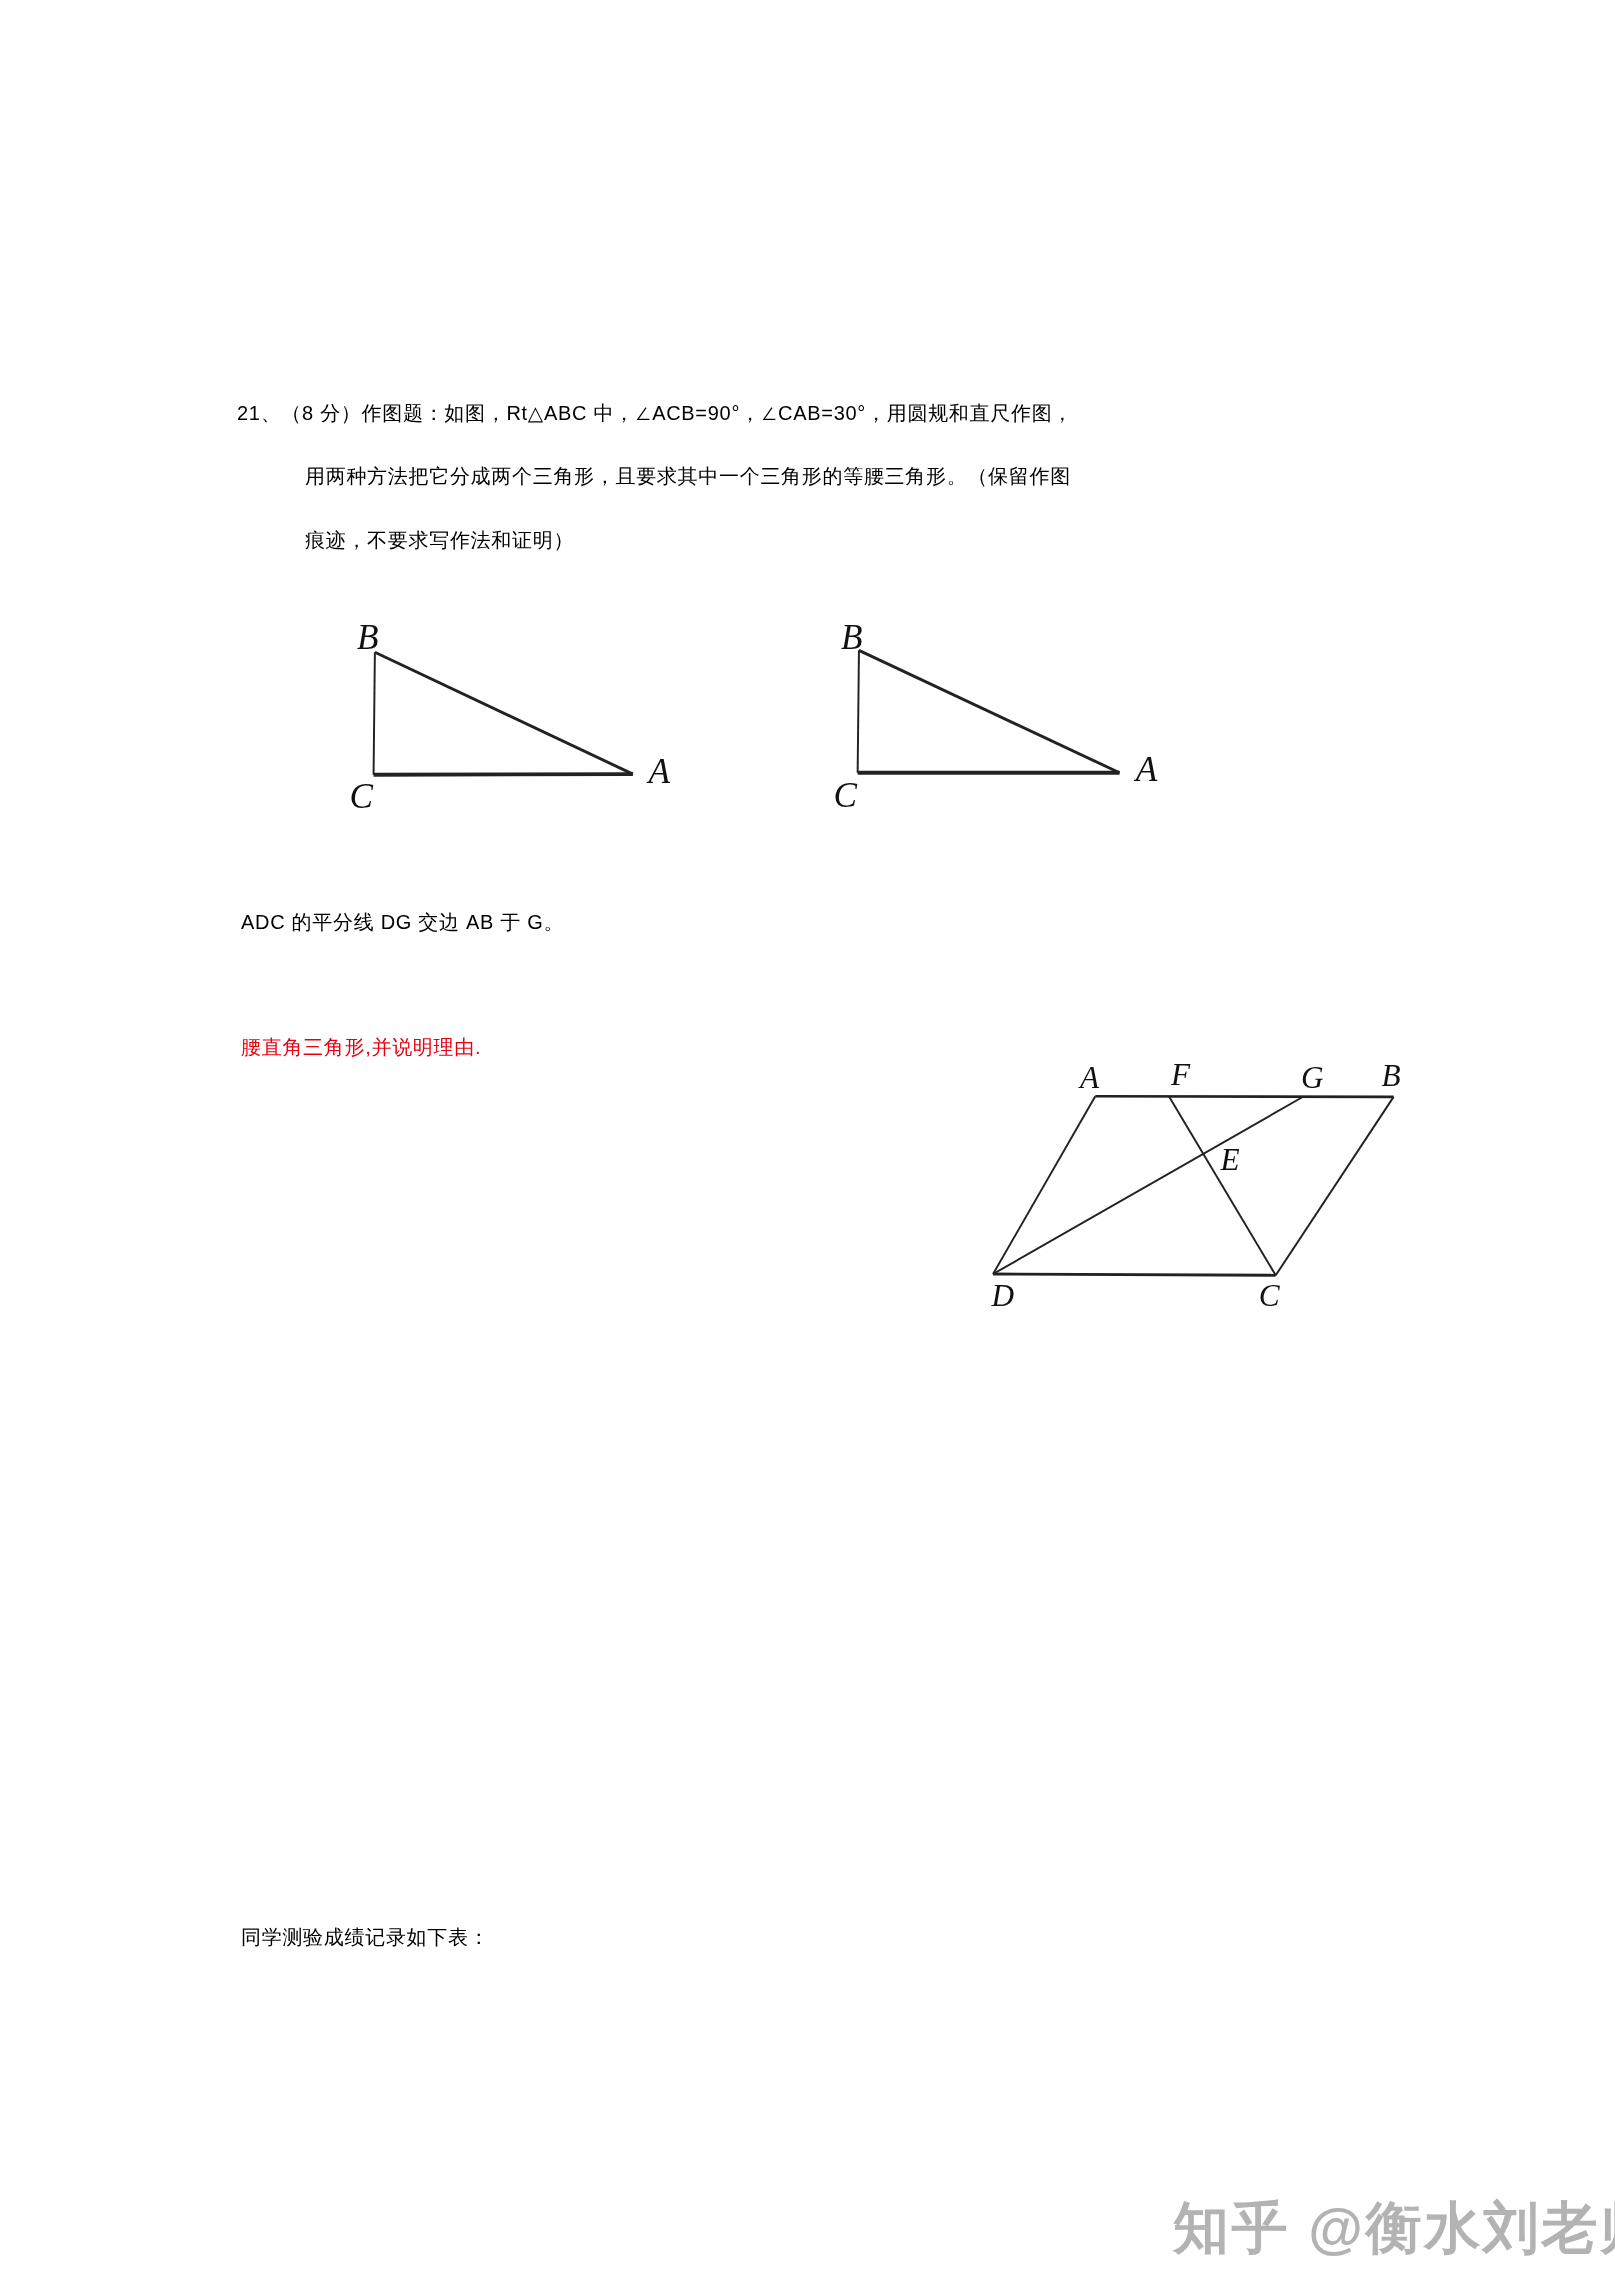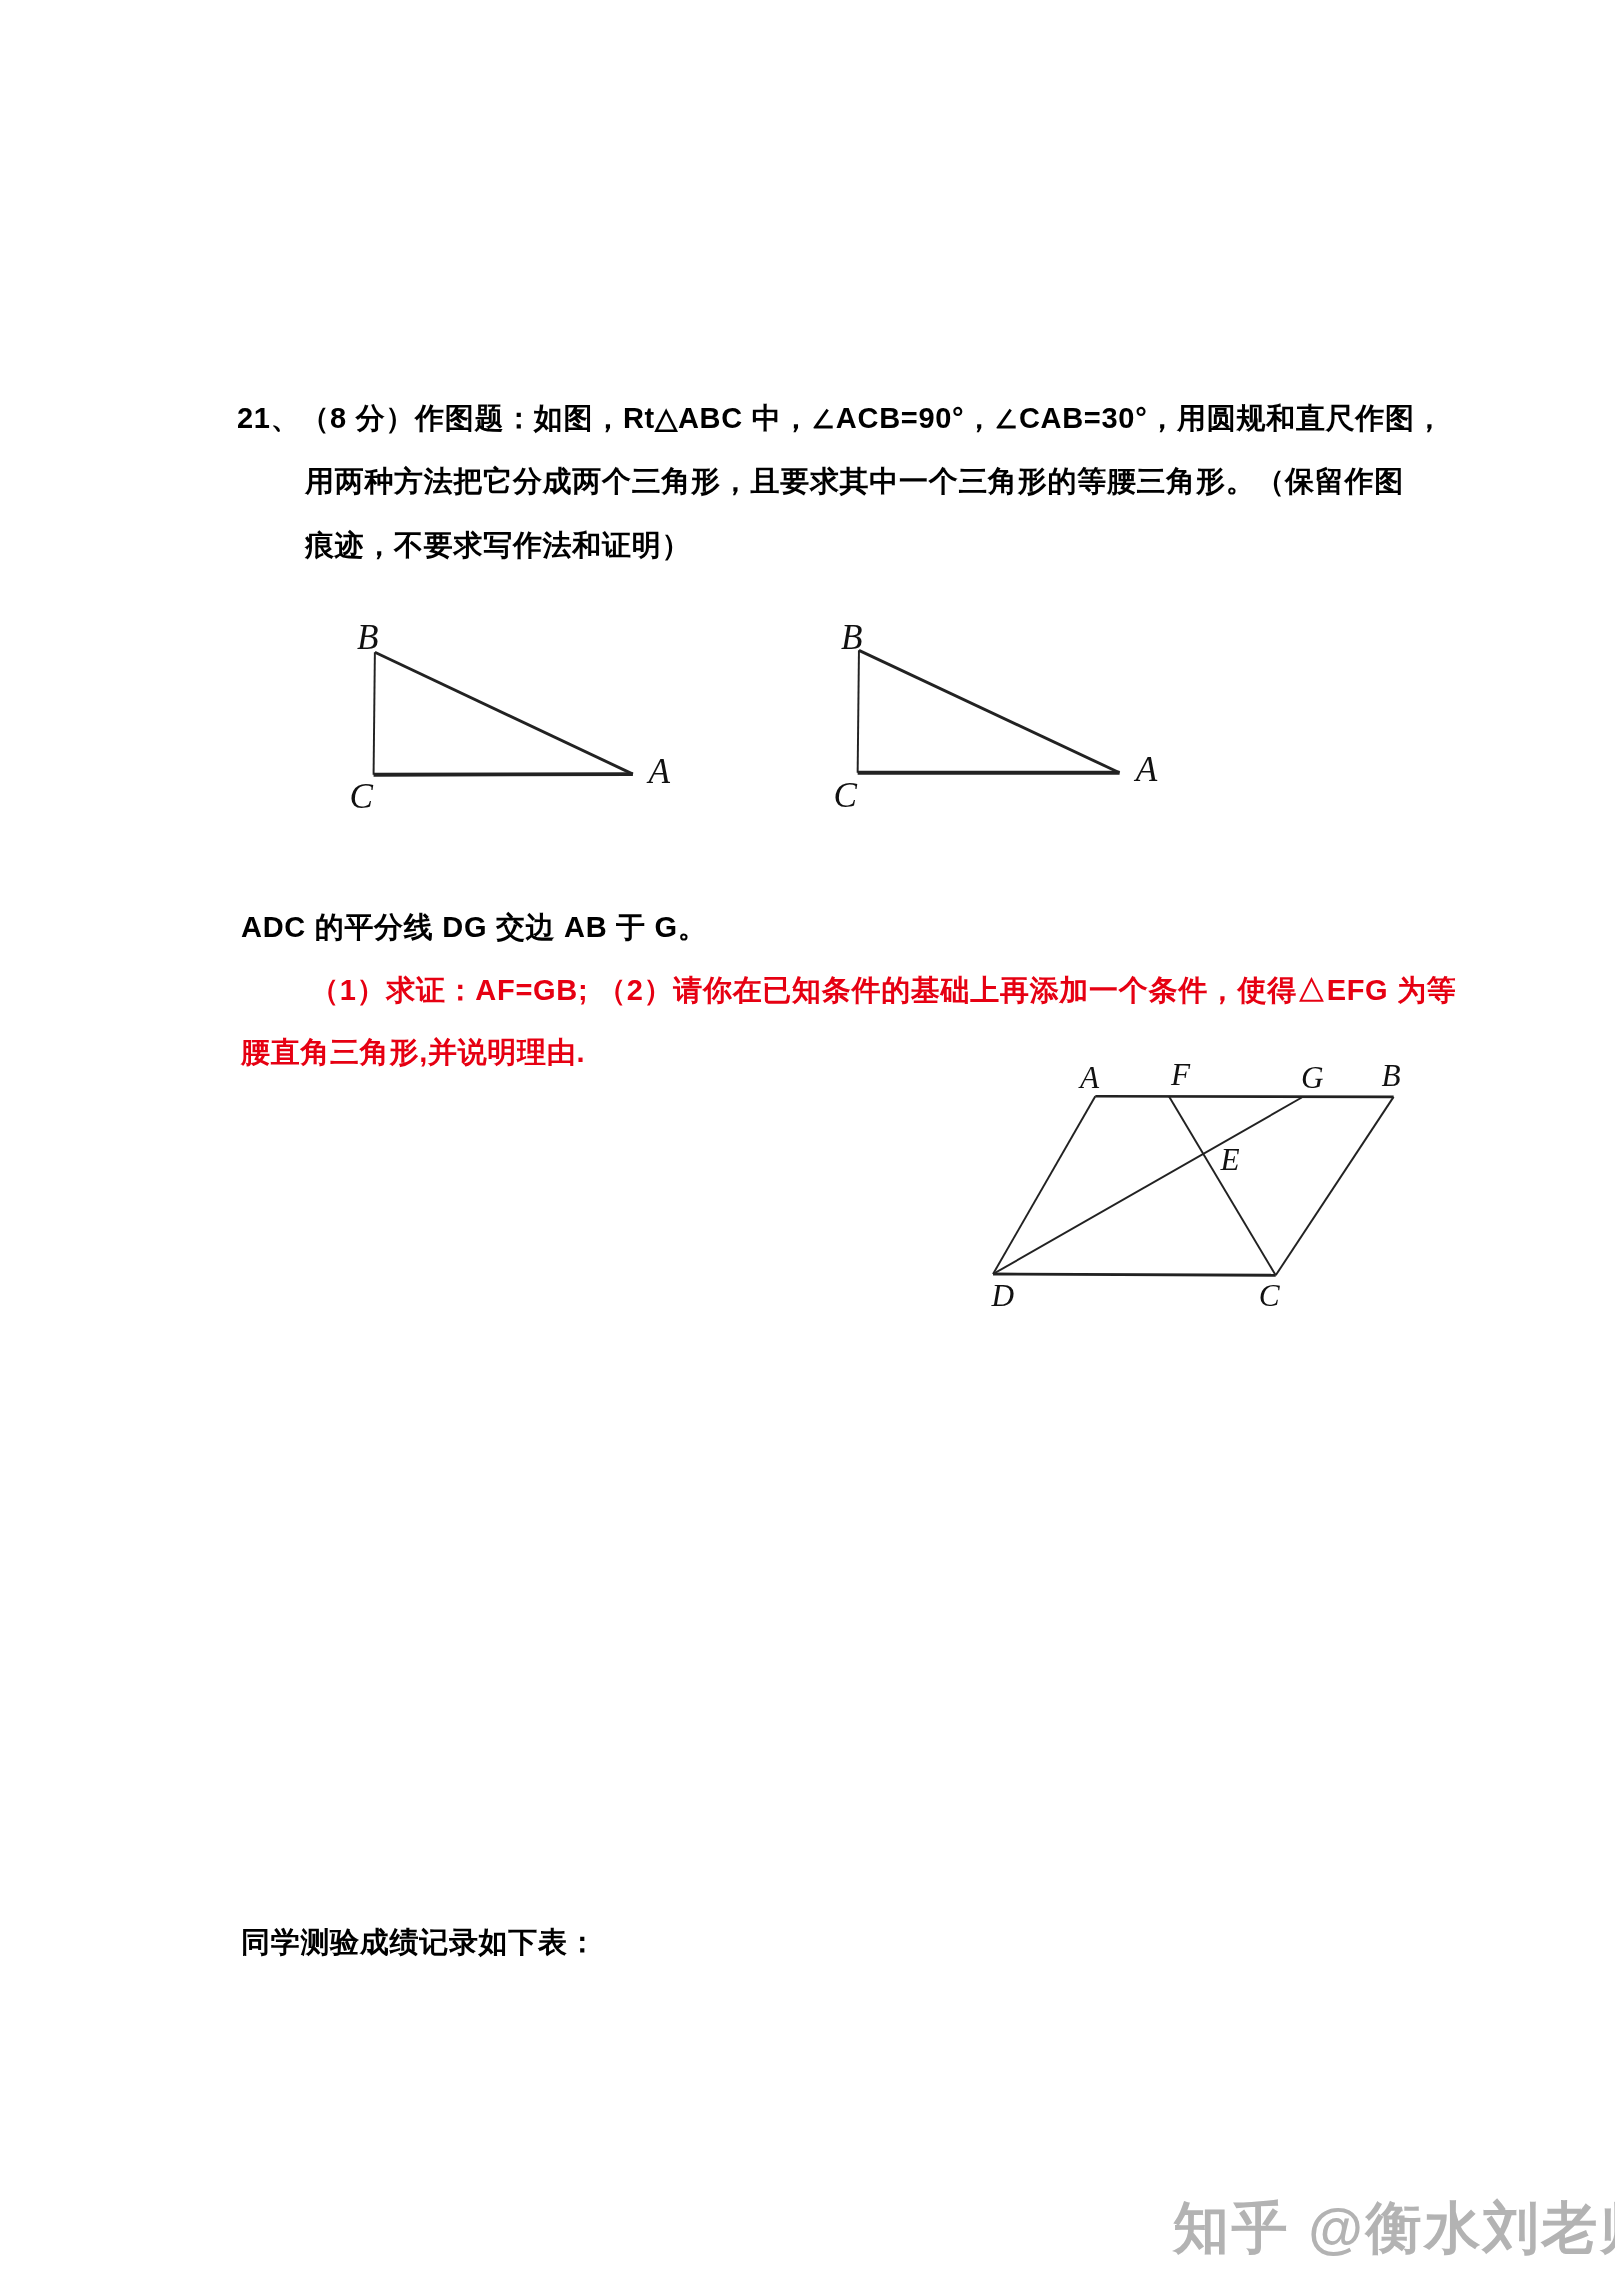--- a/index.html
+++ b/index.html
@@ -6,23 +6,23 @@
   .page{
     position:relative;
     width:1616px;
     height:2284px;
     background:#ffffff;
     overflow:hidden;
     font-family:"Liberation Sans",sans-serif;
   }
   .tline{
     position:absolute;
-    font-size:29px;
+    font-size:20px;
     line-height:1.15;
-    font-weight:700;
+    font-weight:400;
     color:#000000;
     letter-spacing:0.7px;
     white-space:nowrap;
   }
   .red{ color:#e60012; }
   .fig{ position:absolute; }
   .fig line{ stroke:#222222; }
   .lbl{
     font-family:"Liberation Serif",serif;
     font-style:italic;
@@ -65,21 +65,20 @@
       <line x1="818" y1="68" x2="816" y2="256" stroke-width="3"></line>
       <line x1="816" y1="256" x2="1218" y2="256" stroke-width="6"></line>
       <line x1="818" y1="68" x2="1218" y2="256" stroke-width="4.5"></line>
       <text class="lbl lbl-big" x="807" y="66" text-anchor="middle">B</text>
       <text class="lbl lbl-big" x="797" y="309" text-anchor="middle">C</text>
       <text class="lbl lbl-big" x="1243" y="269" text-anchor="start">A</text>
     </g>
   </svg>
 
   <div class="tline" style="left:241px; top:911px;">ADC 的平分线 DG 交边 AB 于 G。</div>
-  <div class="tline red" style="left:310px; top:974px;">（1）求证：AF=GB; （2）请你在已知条件的基础上再添加一个条件，使得△EFG 为等</div>
   <div class="tline red" style="left:241px; top:1036px;">腰直角三角形,并说明理由.</div>
 
   <svg class="fig" style="left:939px; top:1053px;" width="508" height="274" viewBox="0 0 780 420">
     <line x1="240" y1="66" x2="698" y2="67" stroke-width="4"></line>
     <line x1="83" y1="339" x2="517" y2="341" stroke-width="4.5"></line>
     <line x1="240" y1="66" x2="83" y2="339" stroke-width="3"></line>
     <line x1="698" y1="67" x2="517" y2="341" stroke-width="3"></line>
     <line x1="353" y1="66" x2="517" y2="341" stroke-width="3"></line>
     <line x1="83" y1="339" x2="557" y2="68" stroke-width="3"></line>
     <text class="lbl lbl-mid" x="231" y="53" text-anchor="middle">A</text>

